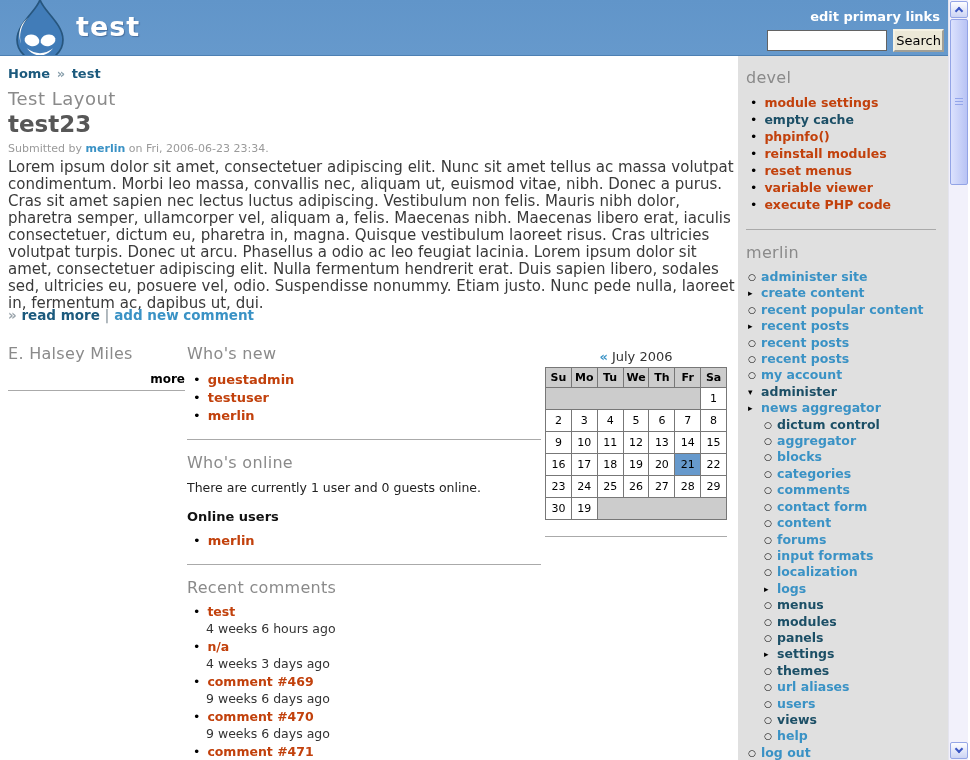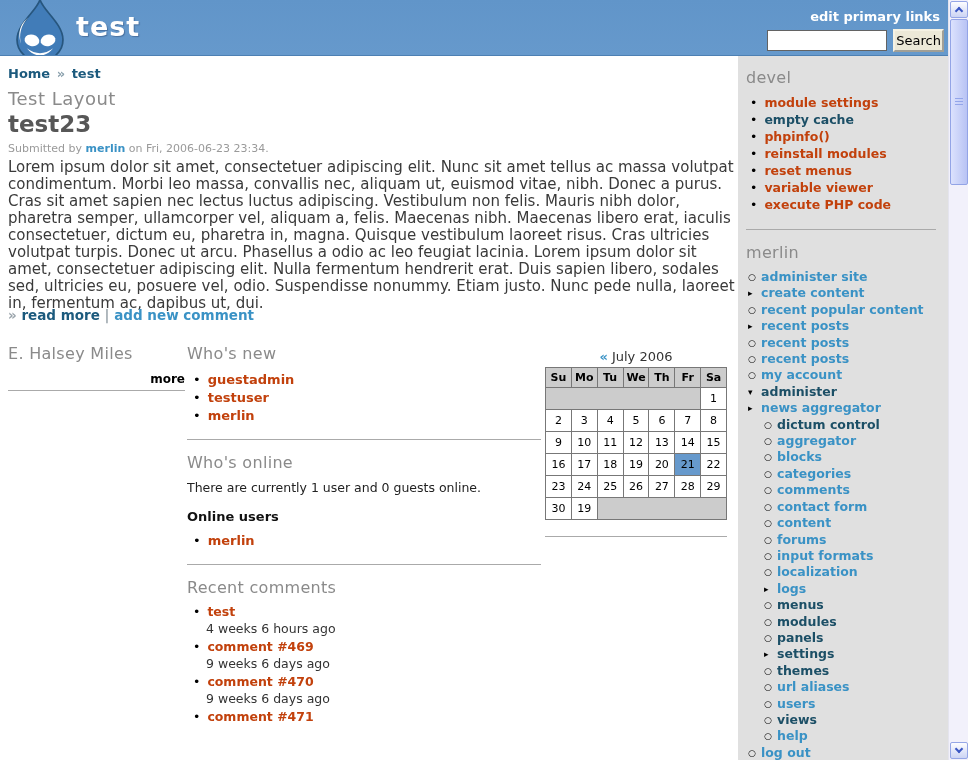--- a/index.html
+++ b/index.html
@@ -191,20 +191,21 @@
   <p class="status-text">There are currently 1 user and 0 guests online.</p>
   <div class="sub-title">Online users</div>
   <ul class="plain" id="online-users-list">
       <li><span class="disc">•</span><a class="lnk">merlin</a></li>
     </ul>
   <hr class="rule">
 
   <h2 class="block-title">Recent comments</h2>
   <ul class="comments" id="recent-comments-list">
       <li><span class="disc">•</span><a class="lnk">test</a><div class="time">4 weeks 6 hours ago</div></li>
+      <li><span class="disc">•</span><a class="lnk">n/a</a><div class="time">4 weeks 3 days ago</div></li>
       <li><span class="disc">•</span><a class="lnk">comment #469</a><div class="time">9 weeks 6 days ago</div></li>
       <li><span class="disc">•</span><a class="lnk">comment #470</a><div class="time">9 weeks 6 days ago</div></li>
       <li><span class="disc">•</span><a class="lnk">comment #471</a></li>
     </ul>
 </div>
 
 <div class="right-col">
   <div class="cal-nav">
     <a class="cal-prev">«</a><span>July 2006</span>
   </div>

